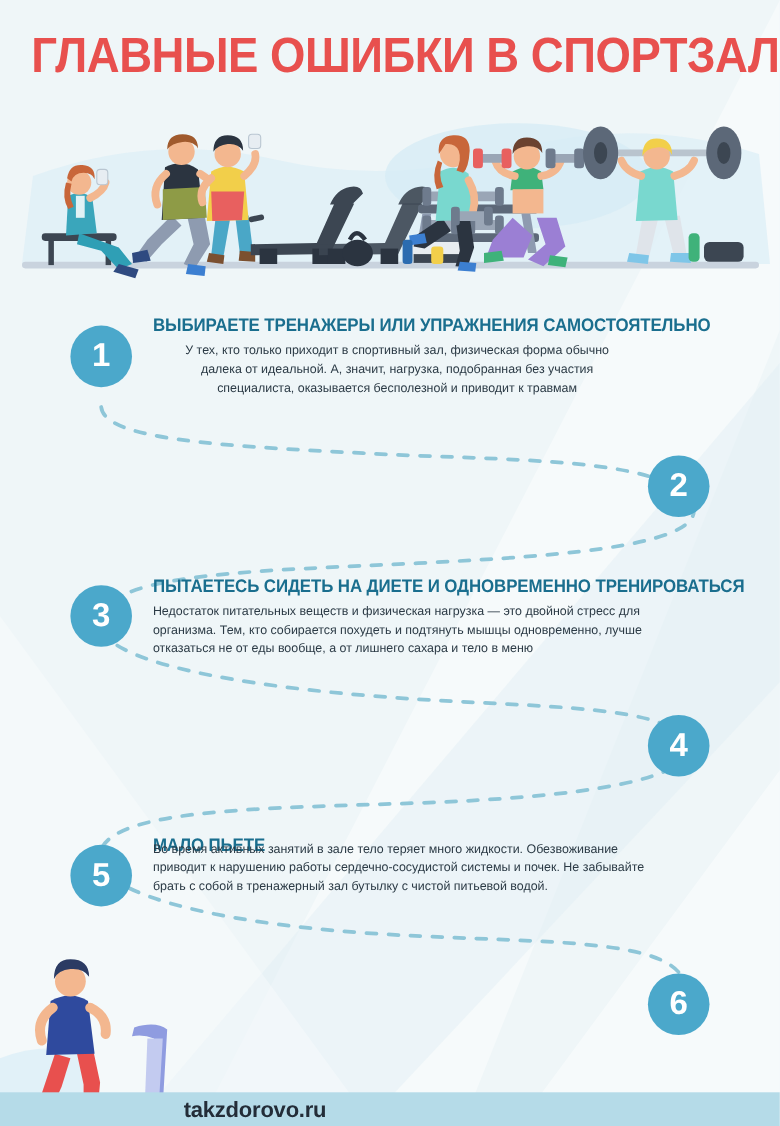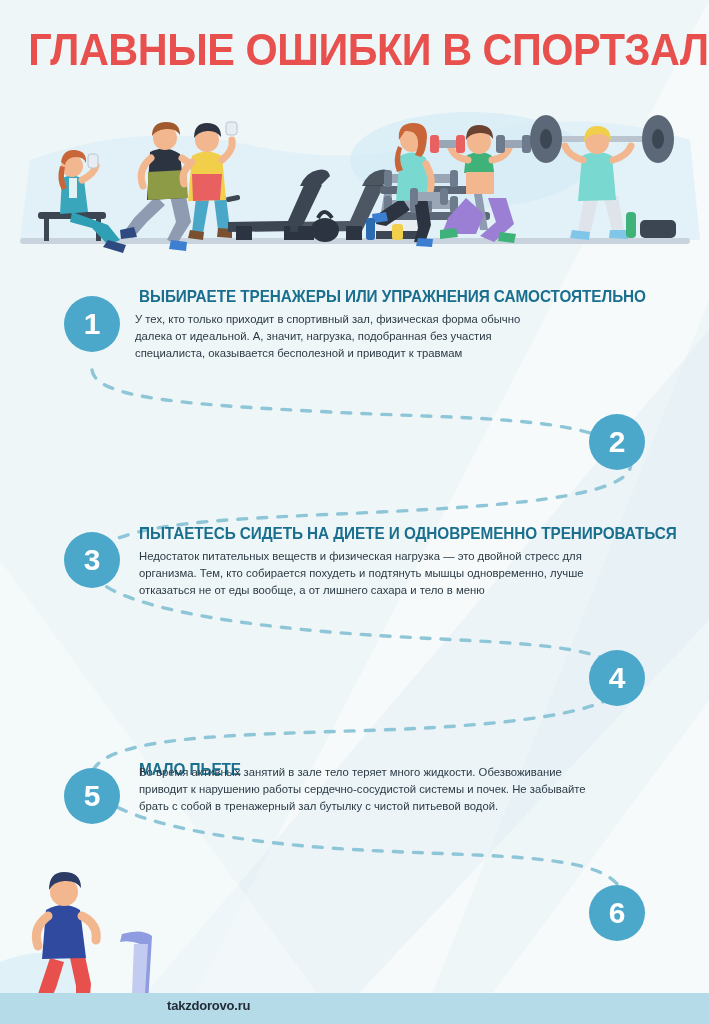--- a/index.html
+++ b/index.html
@@ -79,21 +79,21 @@
   
   .footer-band {
     position: absolute;
     left: 0; top: 993px;
     width: 709px; height: 31px;
     background: #b5dbe8;
   }
   .footer-text {
     position: absolute;
     left: 167px; top: 998px;
-    font-size: 13px;
+    font-size: 20px;
     font-weight: 700;
     color: #232d38;
     letter-spacing: -0.2px;
   }
   .bottom-illo {
     position: absolute;
     left: 0; top: 862px;
     width: 210px; height: 162px;
   }
 </style>
@@ -313,21 +313,21 @@
                C 645 710, 520 725, 380 730
                C 240 735, 108 735, 92 772
                C 76 810, 190 838, 330 848
                C 470 858, 598 850, 620 888" fill="none" stroke="#8ec6d8" stroke-width="3.4" stroke-linecap="round" stroke-dasharray="9 11"></path>
     </svg>
   </div>
 
   <div class="item">
     <div class="badge" style="left:64px; top:296px;">1</div>
     <div class="item-head left" style="left:139px; top:287px;">ВЫБИРАЕТЕ ТРЕНАЖЕРЫ ИЛИ УПРАЖНЕНИЯ САМОСТОЯТЕЛЬНО</div>
-    <div class="item-body ta-left" style="left:135px; top:311px; width:418px;">У тех, кто только приходит в спортивный зал, физическая форма обычно далека от идеальной. А, значит, нагрузка, подобранная без участия специалиста, оказывается бесполезной и приводит к травмам</div>
+    <div class="item-body ta-left" style="left:152px; top:311px; width:418px;text-align:center;">У тех, кто только приходит в спортивный зал, физическая форма обычно далека от идеальной. А, значит, нагрузка, подобранная без участия специалиста, оказывается бесполезной и приводит к травмам</div>
   </div>
 
   <div class="item">
     <div class="badge" style="left:589px; top:414px;">2</div>
 
   </div>
 
   <div class="item">
     <div class="badge" style="left:64px; top:532px;">3</div>
     <div class="item-head left" style="left:139px; top:524px;">ПЫТАЕТЕСЬ СИДЕТЬ НА ДИЕТЕ И ОДНОВРЕМЕННО ТРЕНИРОВАТЬСЯ</div>

